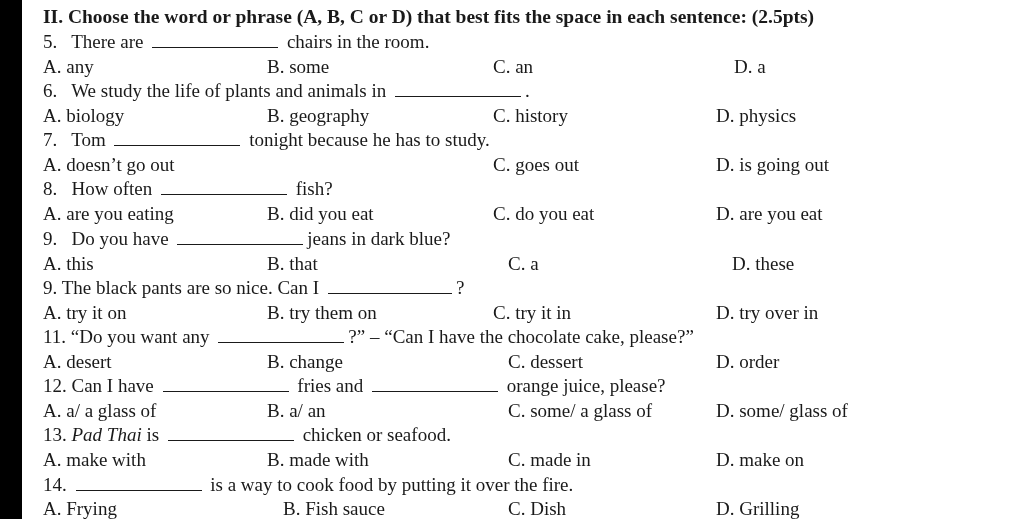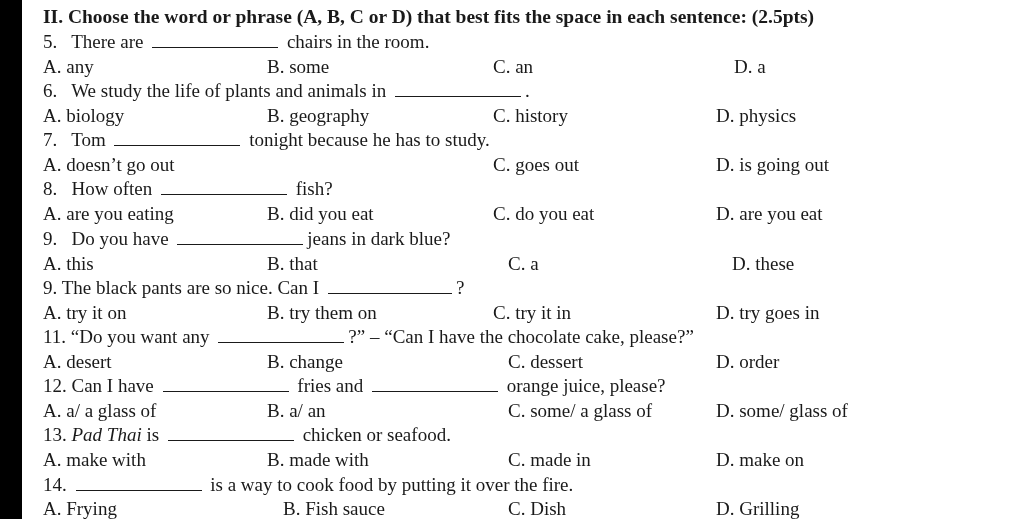--- a/index.html
+++ b/index.html
@@ -87,21 +87,21 @@
   <div class="opt" style="top:253px;left:710px;text-align:right;">D. these</div>
 
   <div class="line" style="top:277px;">
     <span class="num">9.</span>
     <span>The black pants are so nice. Can I</span>
     <span class="blank" style="width:124px;"></span><span>?</span>
   </div>
   <div class="opt" style="top:302px;left:21px;">A. try it on</div>
   <div class="opt" style="top:302px;left:245px;">B. try them on</div>
   <div class="opt" style="top:302px;left:471px;">C. try it in</div>
-  <div class="opt" style="top:302px;left:694px;">D. try goes in</div>
+  <div class="opt" style="top:302px;left:694px;">D. try over in</div>
 
   <div class="line" style="top:326px;">
     <span class="num">11.</span>
     <span>“Do you want any</span>
     <span class="blank" style="width:126px;"></span><span>?” – “Can I have the chocolate cake, please?”</span>
   </div>
   <div class="opt" style="top:351px;left:21px;">A. desert</div>
   <div class="opt" style="top:351px;left:245px;">B. change</div>
   <div class="opt" style="top:351px;left:486px;">C. dessert</div>
   <div class="opt" style="top:351px;left:694px;">D. order</div>

